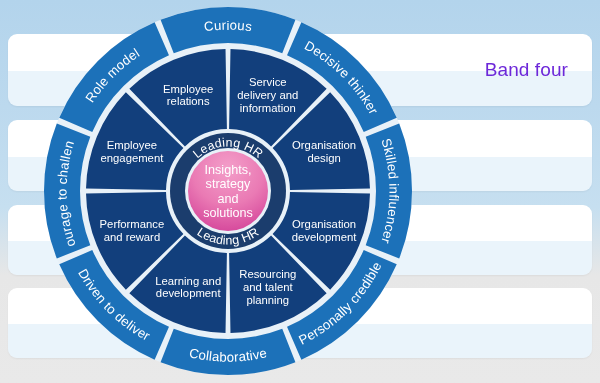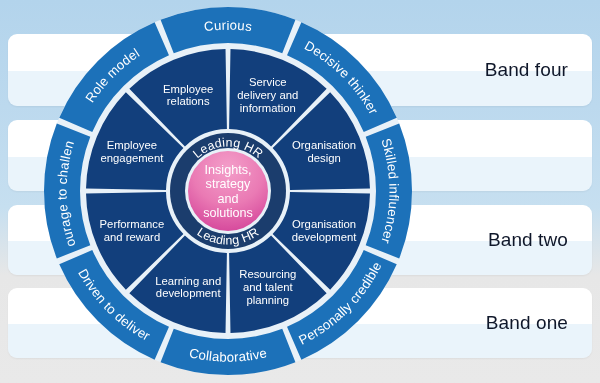--- a/index.html
+++ b/index.html
@@ -41,21 +41,21 @@
     background: #eaf4fb;
   }
   .band-label {
     position: absolute;
     right: 24px;
     top: 0;
     height: 100%;
     display: flex;
     align-items: center;
     font-size: 19px;
-    color: #0f172a;
+    color: #6d28d9;
     letter-spacing: 0.1px;
     white-space: nowrap;
   }
   #band-four  { top: 34px;  height: 72px; }
   #band-three { top: 120px; height: 71px; }
   #band-two   { top: 205px; height: 70px; }
   #band-one   { top: 288px; height: 70px; }
 
   #wheel {
     position: absolute;
@@ -101,26 +101,24 @@
     <div class="band-bottom"></div>
     <div class="band-label">Band four</div>
   </div>
   <div class="band" id="band-three">
     <div class="band-top"></div>
     <div class="band-bottom"></div>
   </div>
   <div class="band" id="band-two">
     <div class="band-top"></div>
     <div class="band-bottom"></div>
-    <div class="band-label">Band two</div>
   </div>
   <div class="band" id="band-one">
     <div class="band-top"></div>
     <div class="band-bottom"></div>
-    <div class="band-label">Band one</div>
   </div>
 
   <div id="wheel">
     <svg id="wheel-svg" viewBox="0 0 368 368" width="368" height="368">
       <defs>
         <radialGradient id="coreGrad" cx="50%" cy="22%" r="82%">
           <stop offset="0%" stop-color="#f39ec9"></stop>
           <stop offset="55%" stop-color="#ea7ab4"></stop>
           <stop offset="100%" stop-color="#d4459a"></stop>
         </radialGradient>

